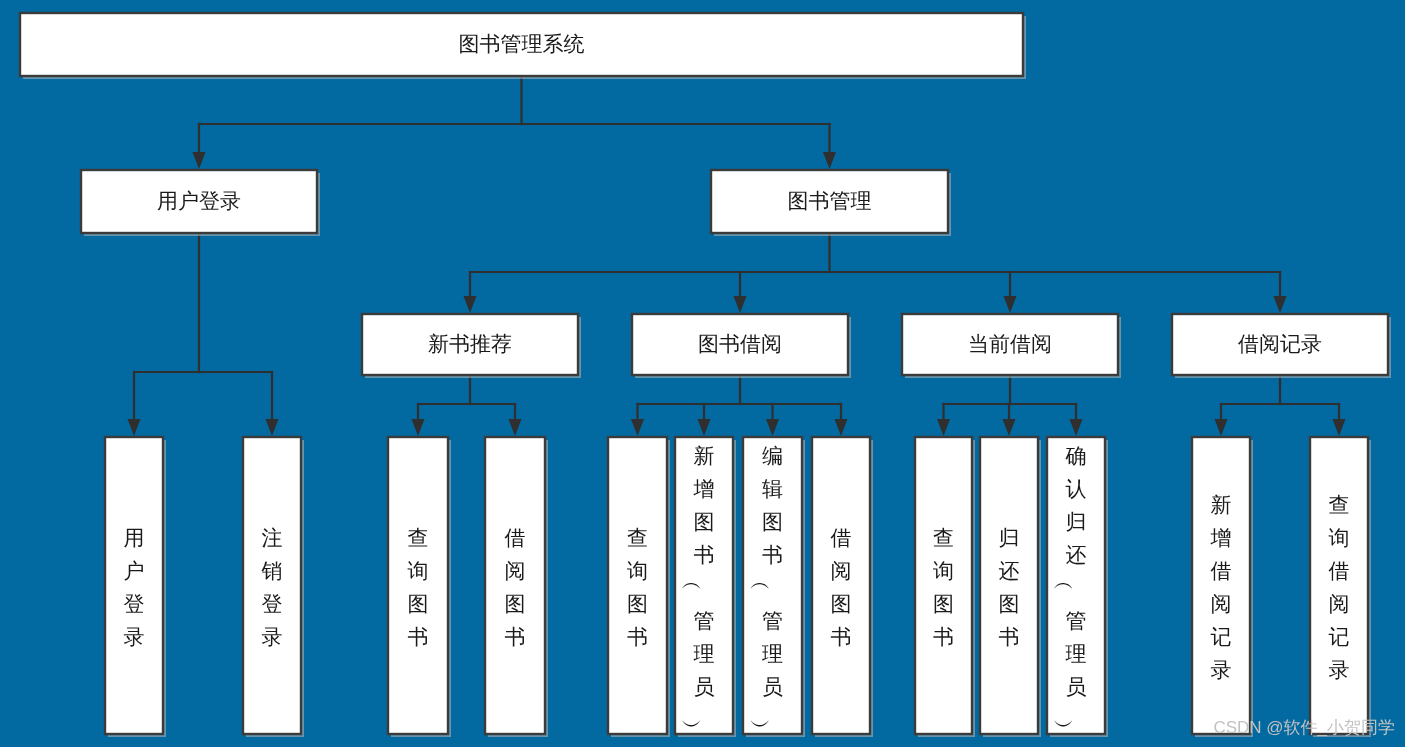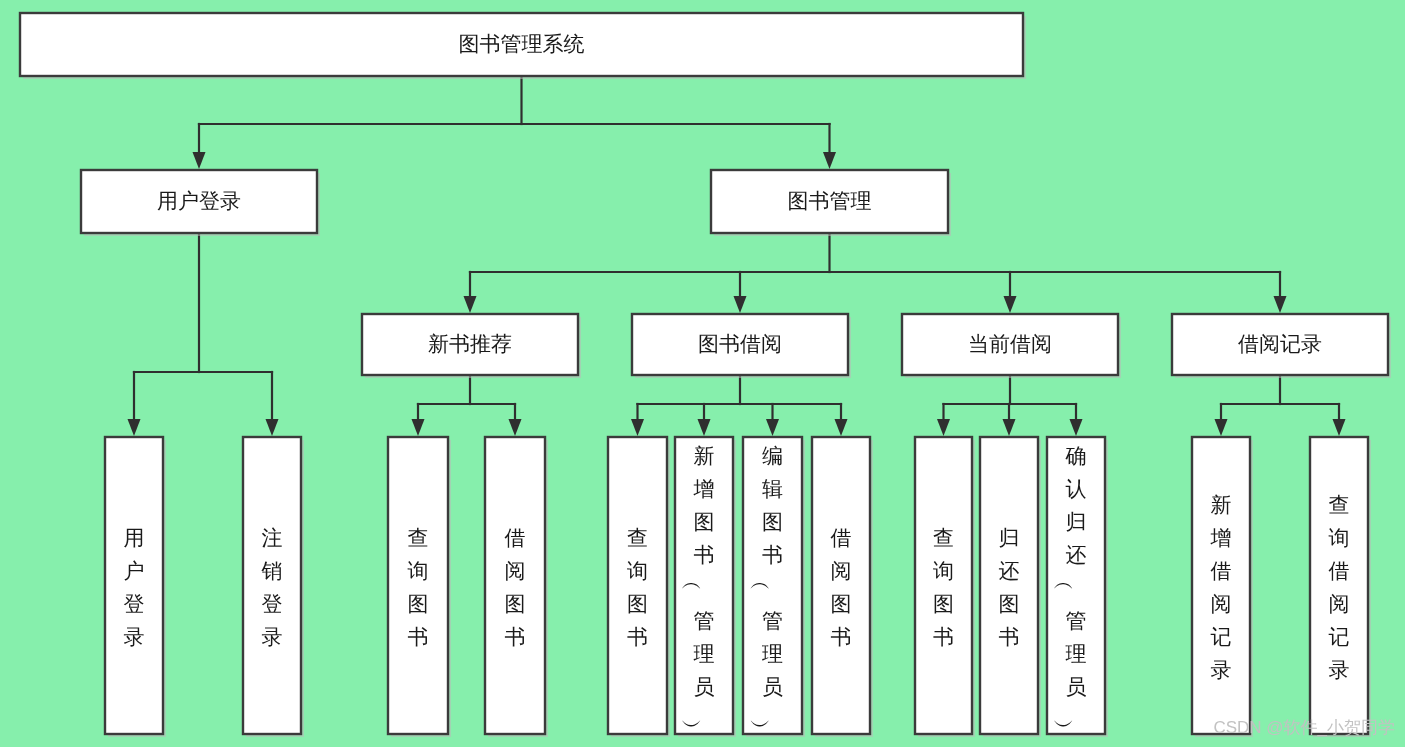--- a/index.html
+++ b/index.html
@@ -8,21 +8,21 @@
     padding: 0;
     background: #ffffff;
   }
   body {
     font-family: "Liberation Sans", "DejaVu Sans", sans-serif;
   }
   #diagram-root {
     position: relative;
     width: 1405px;
     height: 747px;
-    background: #86efac;
+    background: #0369a1;
     overflow: hidden;
   }
   svg.diagram-canvas {
     position: absolute;
     left: 0;
     top: 0;
     width: 1405px;
     height: 747px;
   }
   .node-box {

